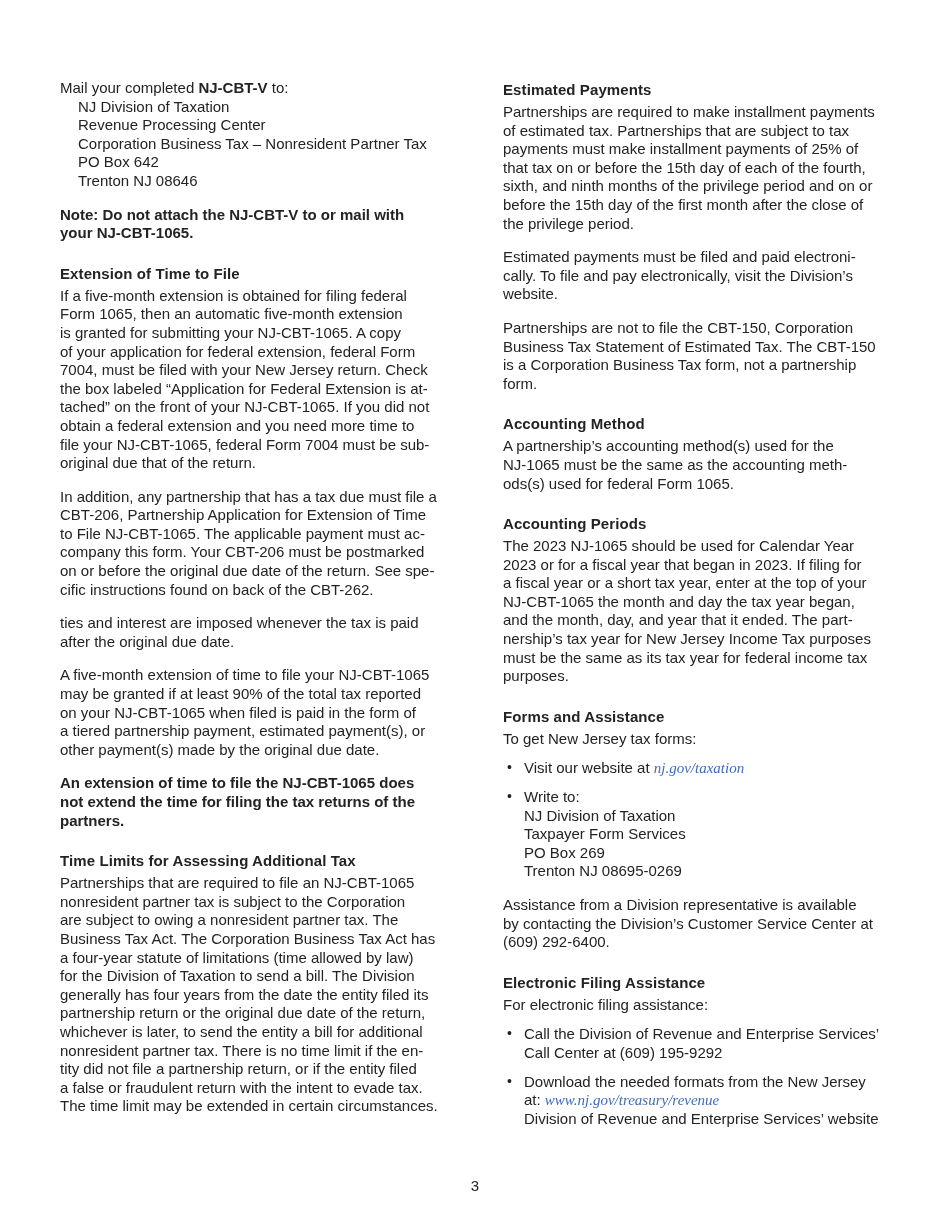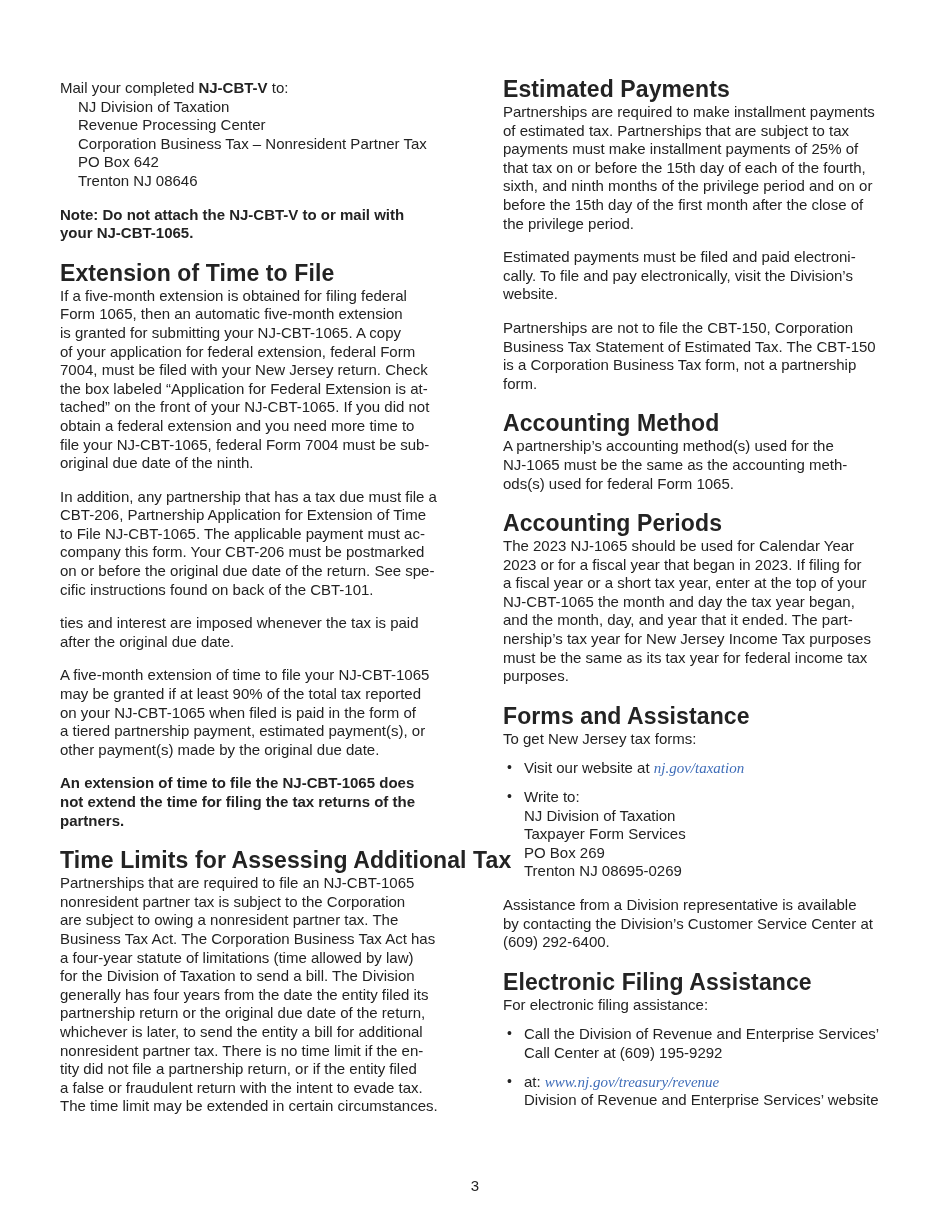--- a/index.html
+++ b/index.html
@@ -9,21 +9,21 @@
     font-family: "Liberation Sans", sans-serif;
     color: #232323;
     overflow: hidden;
   }
   .page { position: relative; width: 950px; height: 1230px; background: #ffffff; }
   .col { position: absolute; top: 79px; font-size: 15px; line-height: 18.6px; }
   #col-0 { left: 44px;  width: 416px; margin-left: 16px; }
   #col-1 { left: 503px; width: 392px; }
 
   .sec-h {
-    font-size: 23px; line-height: 21px; font-weight: bold;
+    font-size: 15px; line-height: 21px; font-weight: bold;
     margin: 20px 0 3px 0; white-space: pre; letter-spacing: 0.1px;
   }
   .sec-h:first-child { margin-top: 0; }
   .para { margin: 0 0 15px 0; }
   .para.bold .line { font-weight: bold; }
   .line { white-space: pre; }
   .line.ind { padding-left: 18px; }
   .run-b { font-weight: bold; }
   .run-l { color: var(--link, #3f6db8); font-style: italic; font-family: Liberation Serif, serif; }
 
@@ -57,29 +57,29 @@
       <div class="para">
         <div class="line"><span>If a five-month extension is obtained for filing federal</span></div>
         <div class="line"><span>Form 1065, then an automatic five-month extension</span></div>
         <div class="line"><span>is granted for submitting your NJ-CBT-1065. A copy</span></div>
         <div class="line"><span>of your application for federal extension, federal Form</span></div>
         <div class="line"><span>7004, must be filed with your New Jersey return. Check</span></div>
         <div class="line"><span>the box labeled “Application for Federal Extension is at-</span></div>
         <div class="line"><span>tached” on the front of your NJ-CBT-1065. If you did not</span></div>
         <div class="line"><span>obtain a federal extension and you need more time to</span></div>
         <div class="line"><span>file your NJ-CBT-1065, federal Form 7004 must be sub-</span></div>
-        <div class="line"><span>original due date of the ninth.</span></div>
+        <div class="line"><span>original due that of the return.</span></div>
       </div>
       <div class="para">
         <div class="line"><span>In addition, any partnership that has a tax due must file a</span></div>
         <div class="line"><span>CBT-206, Partnership Application for Extension of Time</span></div>
         <div class="line"><span>to File NJ-CBT-1065. The applicable payment must ac-</span></div>
         <div class="line"><span>company this form. Your CBT-206 must be postmarked</span></div>
         <div class="line"><span>on or before the original due date of the return. See spe-</span></div>
-        <div class="line"><span>cific instructions found on back of the CBT-101.</span></div>
+        <div class="line"><span>cific instructions found on back of the CBT-262.</span></div>
       </div>
       <div class="para">
         <div class="line"><span>ties and interest are imposed whenever the tax is paid</span></div>
         <div class="line"><span>after the original due date.</span></div>
       </div>
       <div class="para">
         <div class="line"><span>A five-month extension of time to file your NJ-CBT-1065</span></div>
         <div class="line"><span>may be granted if at least 90% of the total tax reported</span></div>
         <div class="line"><span>on your NJ-CBT-1065 when filed is paid in the form of</span></div>
         <div class="line"><span>a tiered partnership payment, estimated payment(s), or</span></div>
@@ -174,19 +174,20 @@
         <div class="line"><span>For electronic filing assistance:</span></div>
       </div>
       <div class="ul">
         <div class="bullet-item">
           <span class="bullet-marker">•</span>
           <div class="line"><span>Call the Division of Revenue and Enterprise Services’</span></div>
           <div class="line"><span>Call Center at (609) 195-9292</span></div>
         </div>
         <div class="bullet-item">
           <span class="bullet-marker">•</span>
+          <div class="line"><span>Download the needed formats from the New Jersey</span></div>
           <div class="line"><span>at: </span><span class="run-l">www.nj.gov/treasury/revenue</span></div>
           <div class="line"><span>Division of Revenue and Enterprise Services’ website</span></div>
         </div>
       </div>
     </div>
   <div class="page-number">3</div>
 </div>
 
 </body></html>

